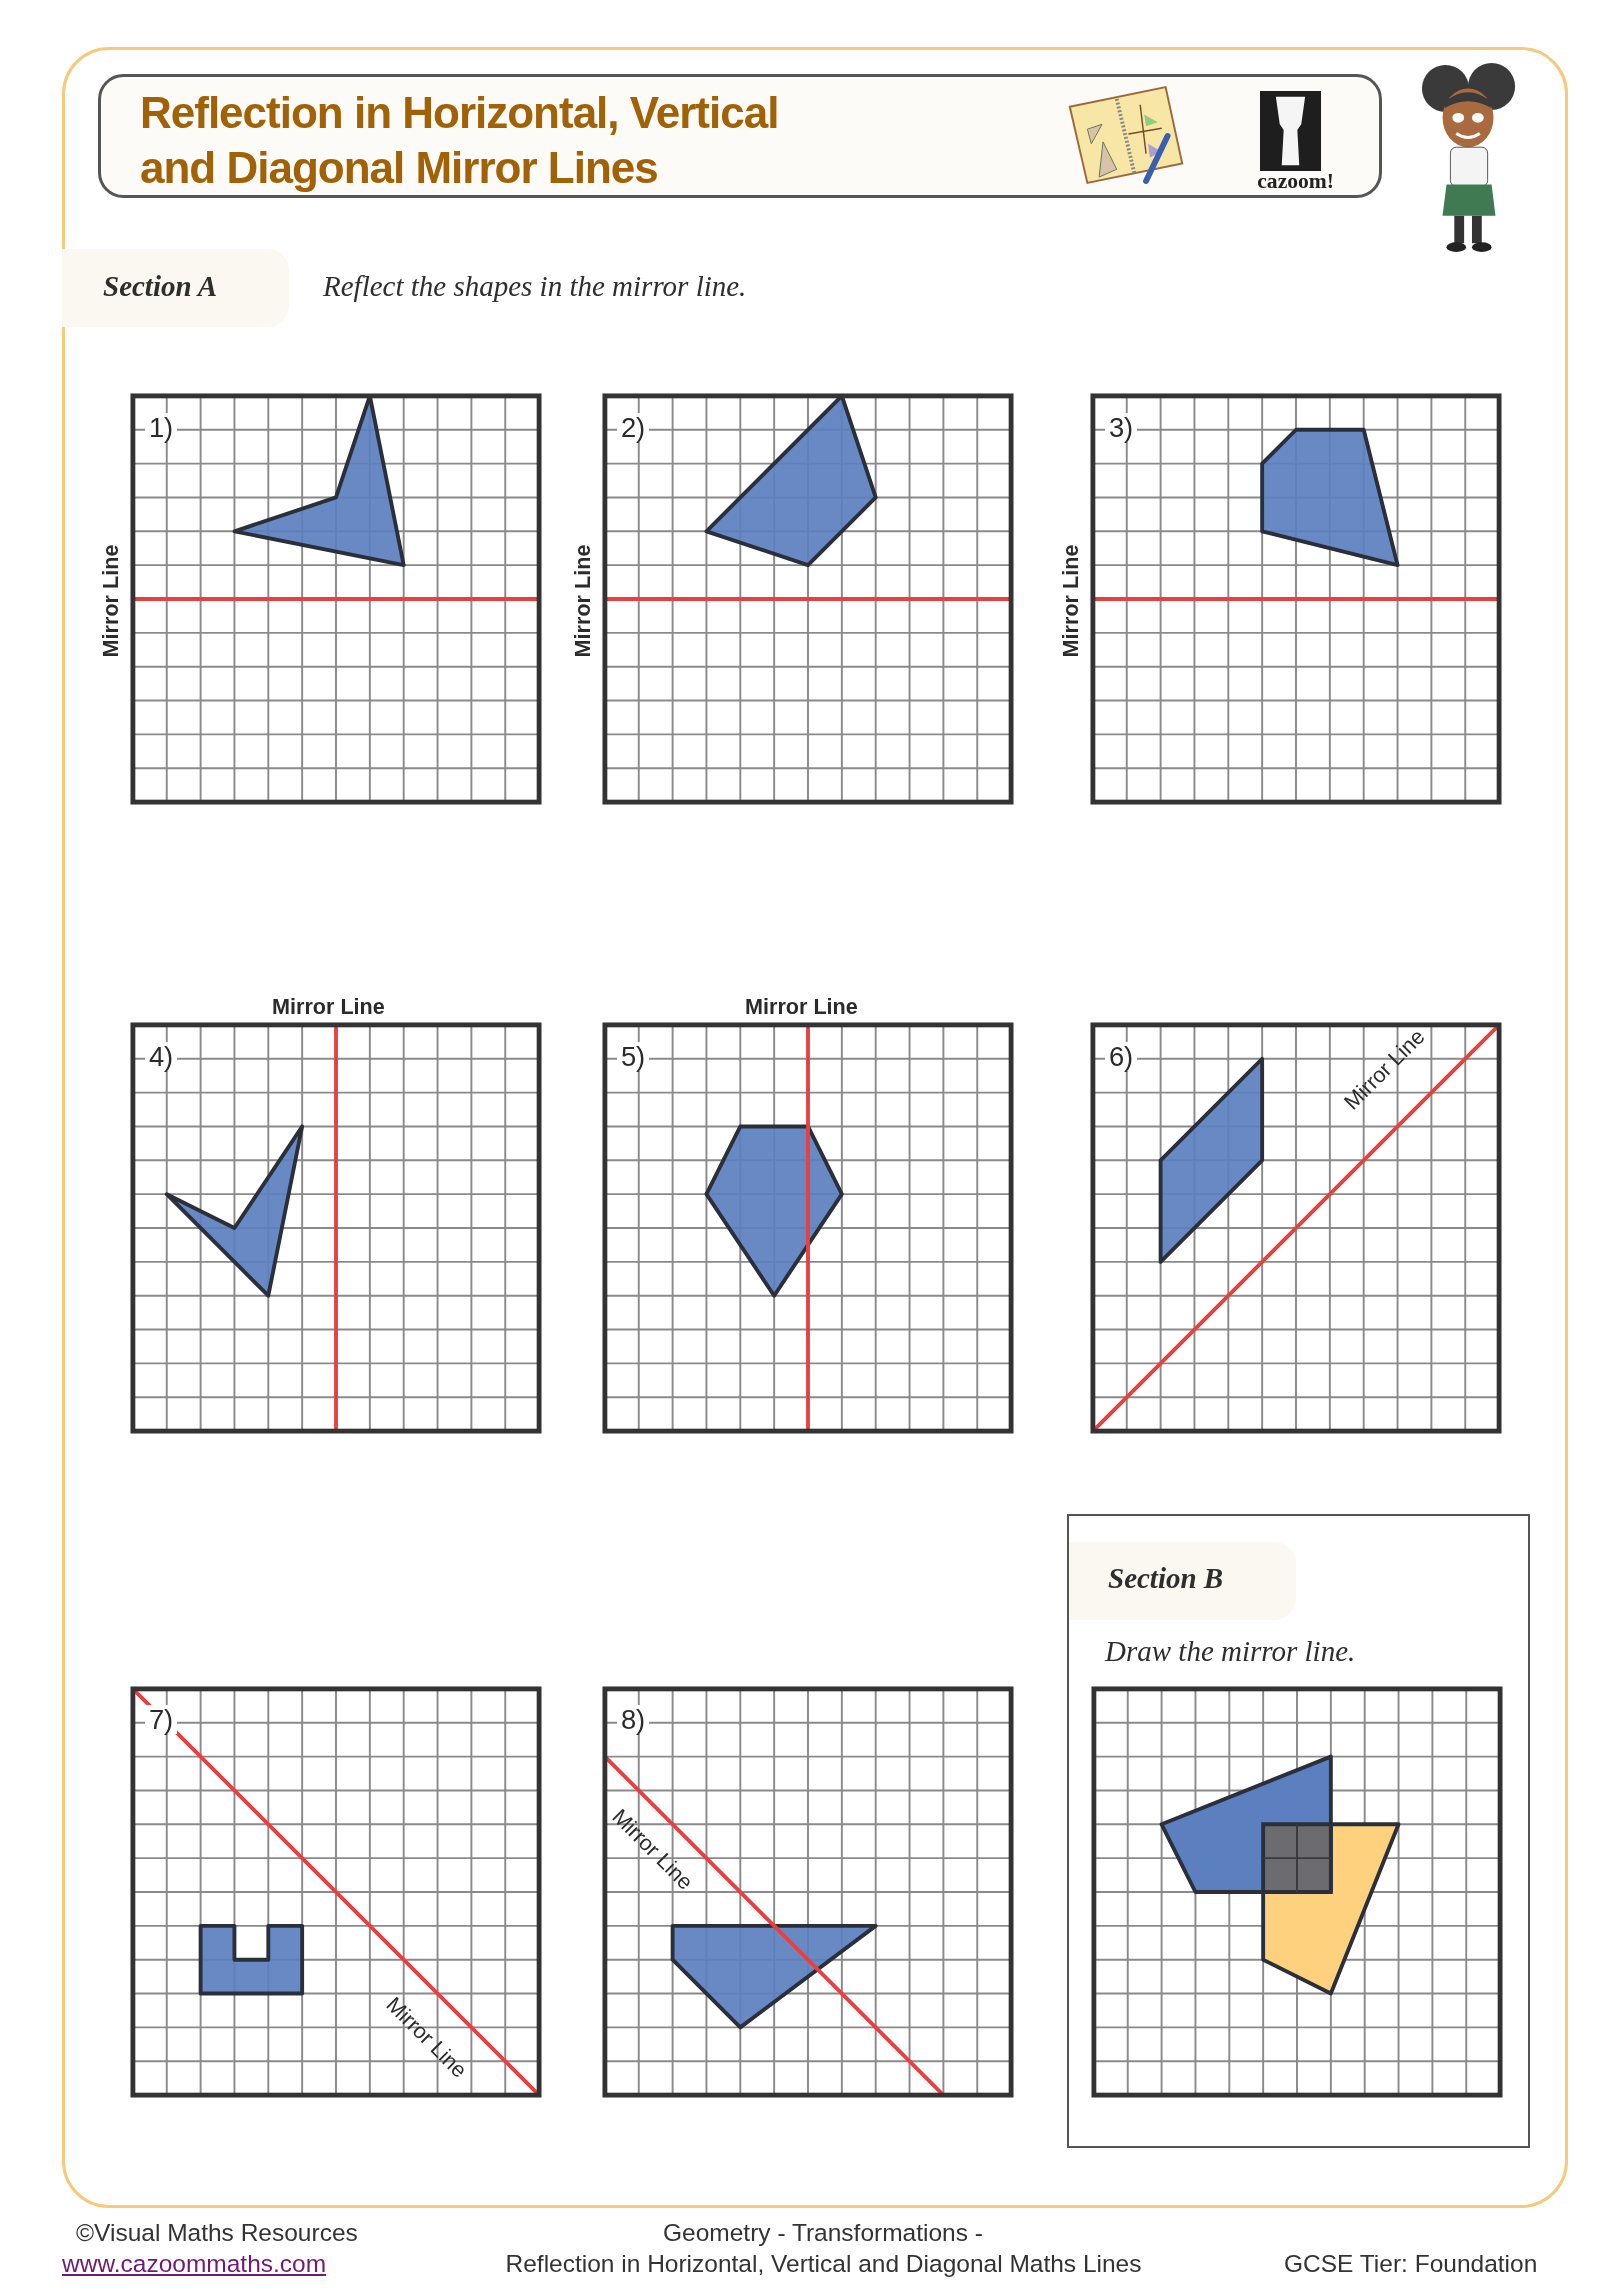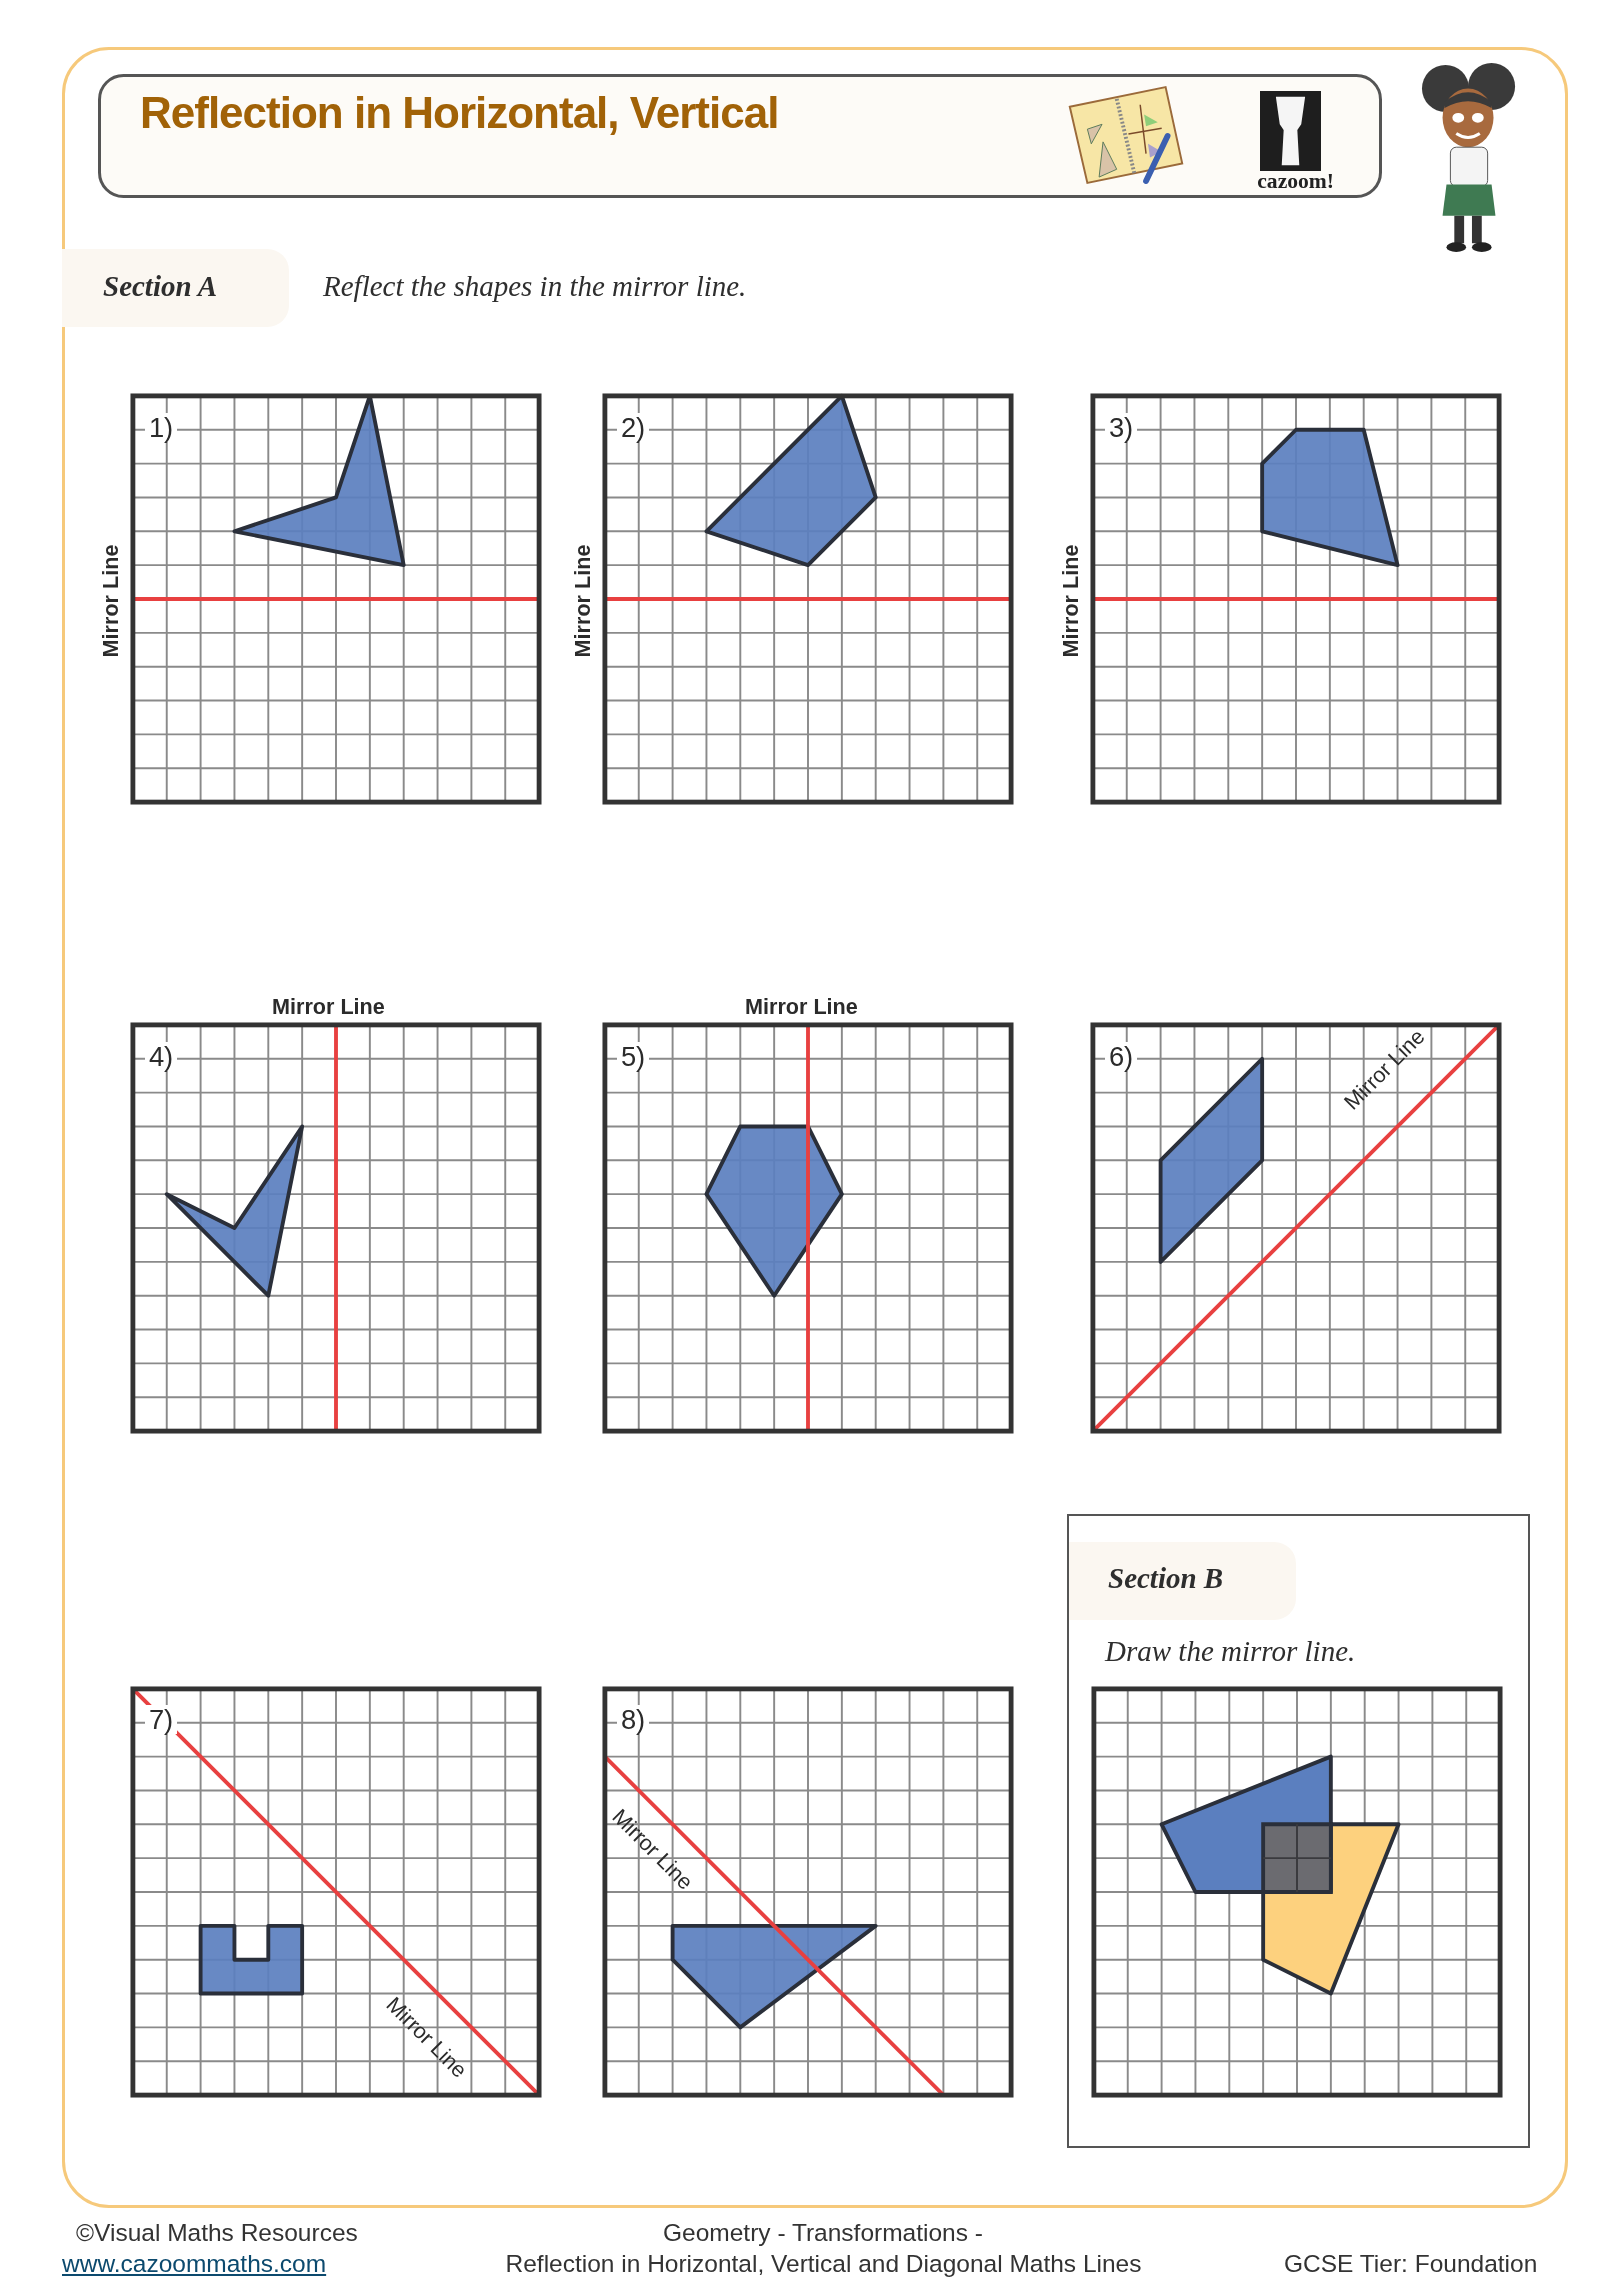--- a/index.html
+++ b/index.html
@@ -15,30 +15,31 @@
   .section-tab { position:absolute; background:#fbf7f1; border-radius:0 21.6px 21.6px 0; }
   .section-label { position:absolute; font-family:"Liberation Serif", serif; font-weight:bold; font-style:italic; font-size:29px; color:#2e2e2e; }
   .instruction { position:absolute; font-family:"Liberation Serif", serif; font-style:italic; font-size:29px; color:#2e2e2e; }
   .grid { position:absolute; width:412px; height:412px; }
   .grid svg { display:block; }
   .qnum { position:absolute; left:11.8px; top:17.6px; font-family:"Liberation Sans", sans-serif; font-size:27.4px; background:#fff; padding:0 3.9px; line-height:29px; color:#2b2b2b; }
   .mirror-label { position:absolute; font-family:"Liberation Sans", sans-serif; font-weight:bold; font-size:21.6px; color:#2b2b2b; white-space:nowrap; }
   .mirror-label.diag { font-weight:normal; }
   .sectionb-box { position:absolute; left:1067px; top:1514px; width:463px; height:634px; border:2px solid #555; box-sizing:border-box; }
   .footer { position:absolute; font-family:"Liberation Sans", sans-serif; font-size:24.5px; color:#333; }
-  .footer a { color:#0c4a6e; text-decoration:underline; }
+  .footer a { color:#701a75; text-decoration:underline; }
 </style>
 </head>
 <body>
 
 <div class="page-frame"></div>
 
 <div class="title-box">
   <div class="title-text">
     <div>Reflection in Horizontal, Vertical</div>
+    <div>and Diagonal Mirror Lines</div>
   </div>
   <div class="notebook-icon">
     <svg width="132" height="103" viewBox="0 0 135 105">
       <polygon points="10,22 108,2 125,80 28,100" fill="#f7e6a6" stroke="#9b6a3a" stroke-width="2"></polygon>
       <line x1="58" y1="14" x2="76" y2="90" stroke="#888" stroke-width="4" stroke-dasharray="2,2"></line>
       <polygon points="28,45 43,40 32,60" fill="#d9c3a8" stroke="#5a7a5a" stroke-width="1"></polygon>
       <polygon points="44,58 58,86 40,94" fill="#d9c3a8" stroke="#5a7a5a" stroke-width="1"></polygon>
       <line x1="82" y1="20" x2="88" y2="70" stroke="#7a4a2a" stroke-width="1.5"></line>
       <line x1="70" y1="50" x2="104" y2="44" stroke="#7a4a2a" stroke-width="1.5"></line>
       <polygon points="86,30 100,38 88,42" fill="#8fce7a"></polygon>

